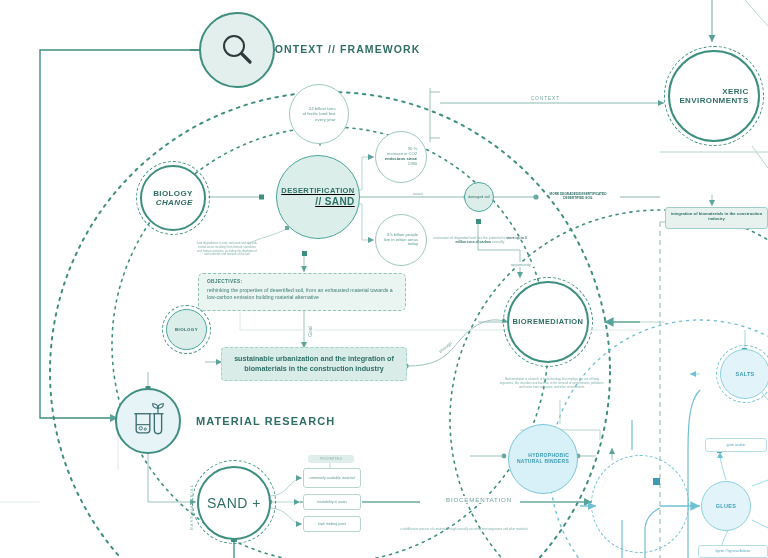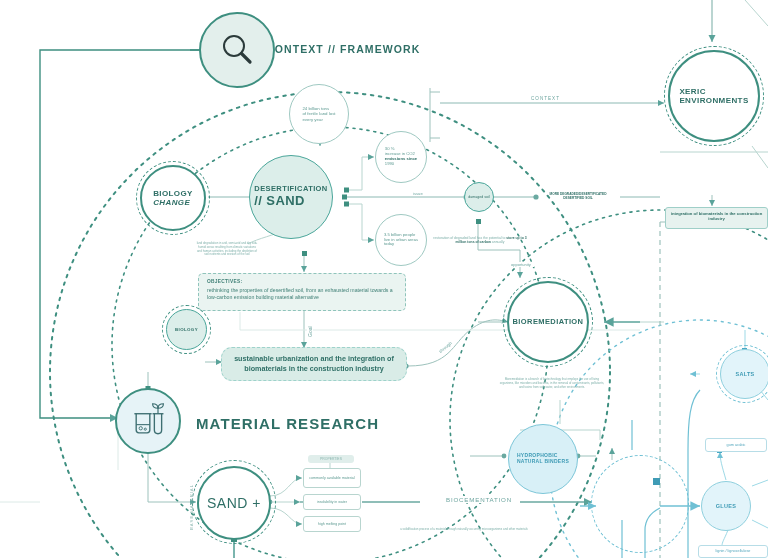--- a/index.html
+++ b/index.html
@@ -11,21 +11,21 @@
     position:relative;
   }
   #canvas{position:absolute;inset:0;width:768px;height:558px;}
   svg.layer{position:absolute;left:0;top:0;width:768px;height:558px;pointer-events:none;}
 
   
   .node{
     position:absolute;
     border-radius:50%;
     display:flex;align-items:center;justify-content:center;
-    text-align:left;
+    text-align:right;
     box-sizing:border-box;
   }
   .node .lbl{display:block;line-height:1.15;}
 
   .n-green-ring{ border:2.2px solid #3e8f80; background:#e3efec; }
   .n-green-hollow{ border:2.2px solid #3e8f80; background:#ffffff; }
   .n-teal-fill{ border:1.6px solid #4aa69a; background:#dceeea; }
   .n-blue-fill{ border:1.4px solid #7cc6d8; background:#d8f0f7; }
   .n-blue-soft{ border:1.2px solid #8fd0de; background:#e2f4fa; }
   .n-small-white{ border:1px solid #9fc9c2; background:#ffffff; }
@@ -59,21 +59,21 @@
     color:#5f9b93;display:flex;align-items:center;justify-content:center;
     text-align:center;line-height:1.25;padding:2px 3px;
   }
   .box-dash{
     position:absolute;box-sizing:border-box;
     border:1.4px dashed #8fc4bb;background:#eaf4f1;border-radius:5px;
     color:#3e7f75;padding:5px 8px;line-height:1.35;
   }
   .box-solidfill{
     position:absolute;box-sizing:border-box;
-    border:1.4px dashed #9ed2cb;background:#d9ece7;border-radius:11px;
+    border:1.4px dashed #9ed2cb;background:#d9ece7;border-radius:4px;
     color:#2f6f66;font-weight:bold;padding:6px 9px;line-height:1.45;
     text-align:center;
   }
   .box-tealedge{
     position:absolute;box-sizing:border-box;
     border:1px solid #9fcfc8;background:#e7f2ef;border-radius:3px;
     color:#2f6f66;font-weight:bold;text-align:center;line-height:1.3;
     padding:3px 4px;
   }
   .microtext{
@@ -221,41 +221,41 @@
     <path d="M760,390 L768,400" stroke="#9dd9e6" stroke-width="1"></path>
 
     <path d="M118,418 L118,470" stroke="#dceae7" stroke-width="1"></path>
     <path d="M0,502 L40,502" stroke="#dceae7" stroke-width="1"></path>
 
     <line x1="332" y1="502" x2="300" y2="502" stroke="#6aa9a1" stroke-width="1.4"></line>
   </svg>
 
   <div class="hdr" style="left:266px;top:43px;font-size:10.5px;">CONTEXT // FRAMEWORK</div>
 
-  <div class="hdr" style="left:196px;top:415px;font-size:15px;">MATERIAL RESEARCH</div>
+  <div class="hdr" style="left:196px;top:415px;font-size:11px;">MATERIAL RESEARCH</div>
 
   <div class="node n-green-ring" style="left:199px;top:12px;width:76px;height:76px;">
     <svg width="40" height="40" viewBox="0 0 40 40">
       <circle cx="17" cy="16" r="10" fill="none" stroke="#2b3a3a" stroke-width="2"></circle>
       <line x1="24.5" y1="23.5" x2="33" y2="32" stroke="#2b3a3a" stroke-width="3.2" stroke-linecap="round"></line>
     </svg>
   </div>
 
   <div class="halo" style="left:136px;top:161px;width:74px;height:74px;"></div>
   <div class="node n-green-hollow" style="left:140px;top:165px;width:66px;height:66px;">
     <div>
       <span class="lbl ttl-dark" style="font-size:8px;">BIOLOGY</span>
       <span class="lbl ttl-dark" style="font-size:8px;font-style:italic;">CHANGE</span>
     </div>
   </div>
 
-  <div class="node n-teal-fill" style="left:249px;top:155px;width:84px;height:84px;">
+  <div class="node n-teal-fill" style="left:276px;top:155px;width:84px;height:84px;text-decoration:underline;">
     <div>
       <span class="lbl ttl-dark" style="font-size:7.5px;">DESERTIFICATION</span>
-      <span class="lbl ttl-dark" style="font-size:13px;">// SAND</span>
+      <span class="lbl ttl-dark" style="font-size:10px;">// SAND</span>
     </div>
   </div>
 
   <div class="node n-small-white" style="left:289px;top:84px;width:60px;height:60px;">
     <div style="font-size:4.4px;color:#5f9b93;">
       <span class="lbl">24 billion tons</span>
       <span class="lbl">of fertile land lost</span>
       <span class="lbl">every year</span>
     </div>
   </div>

